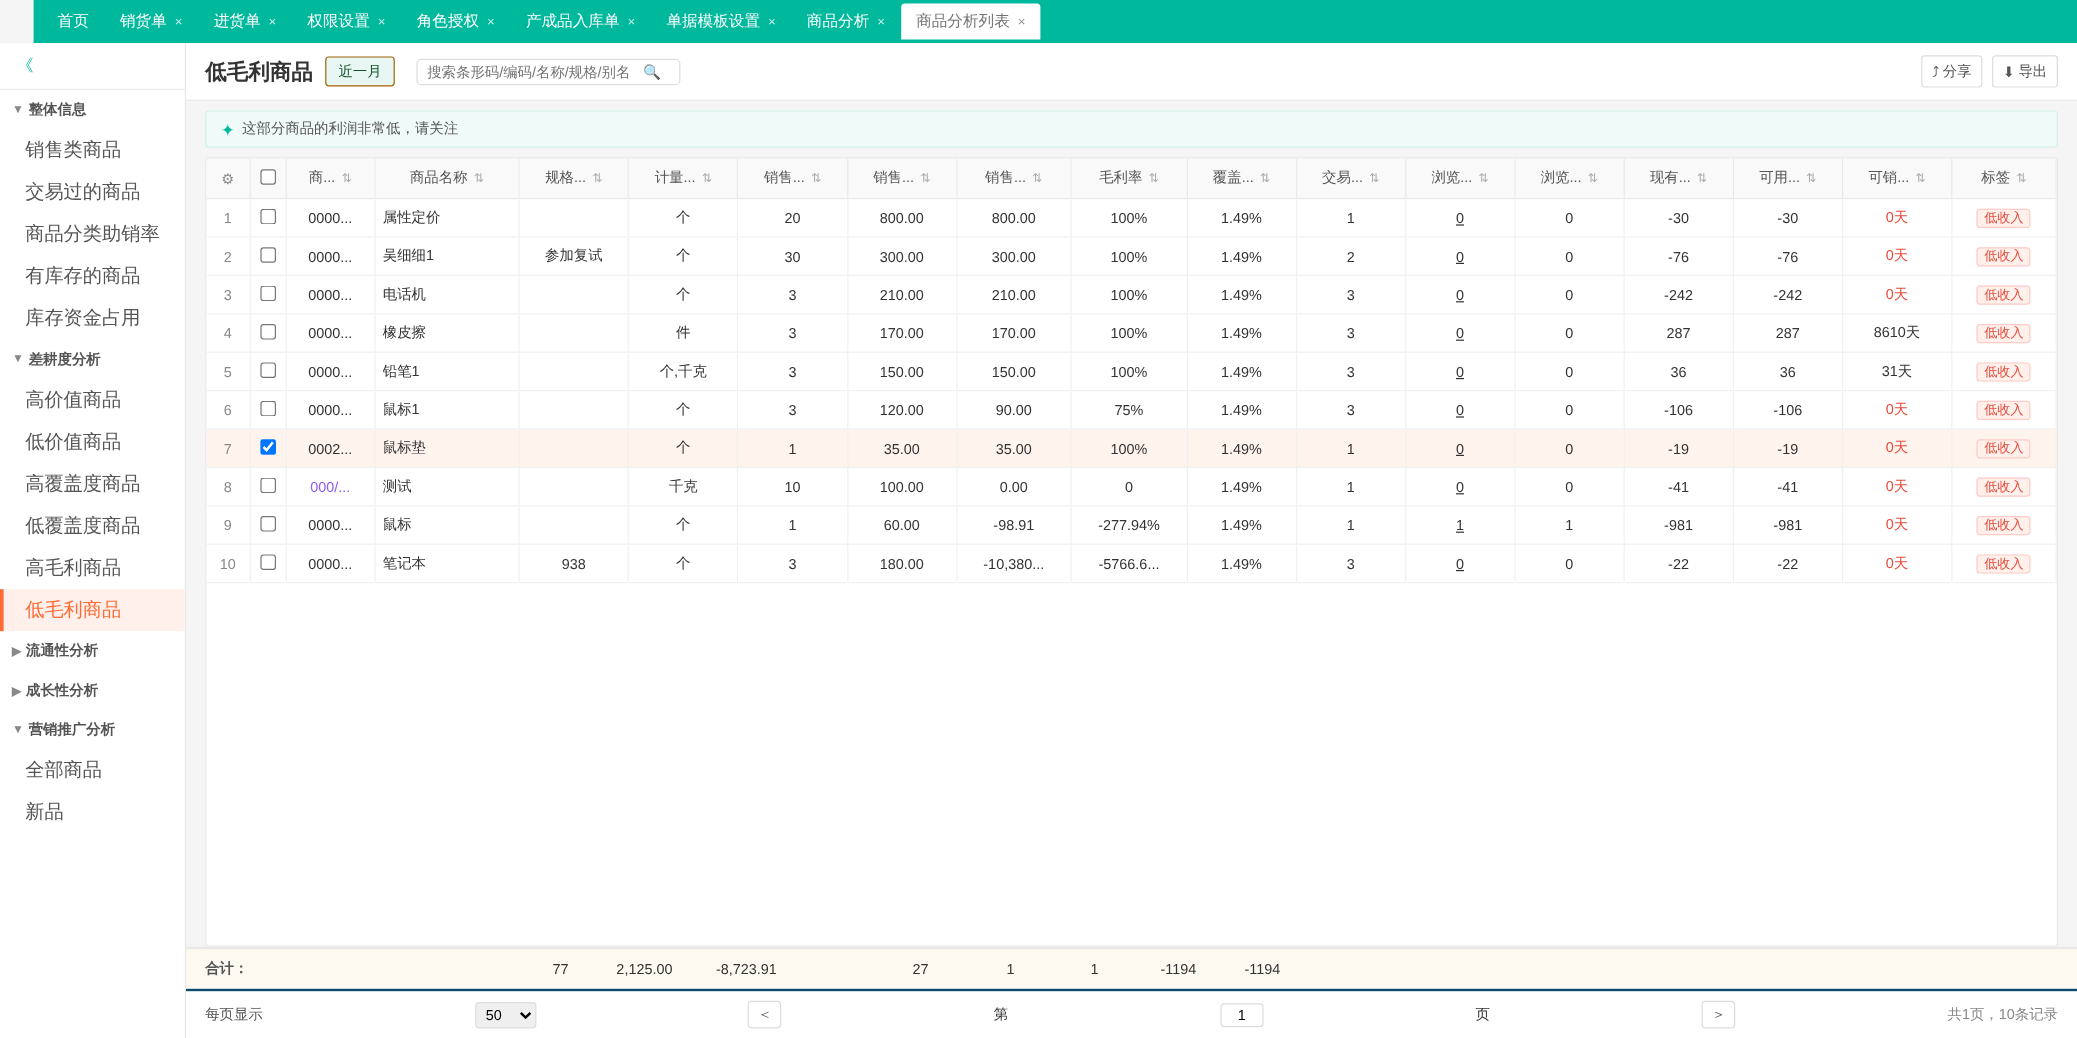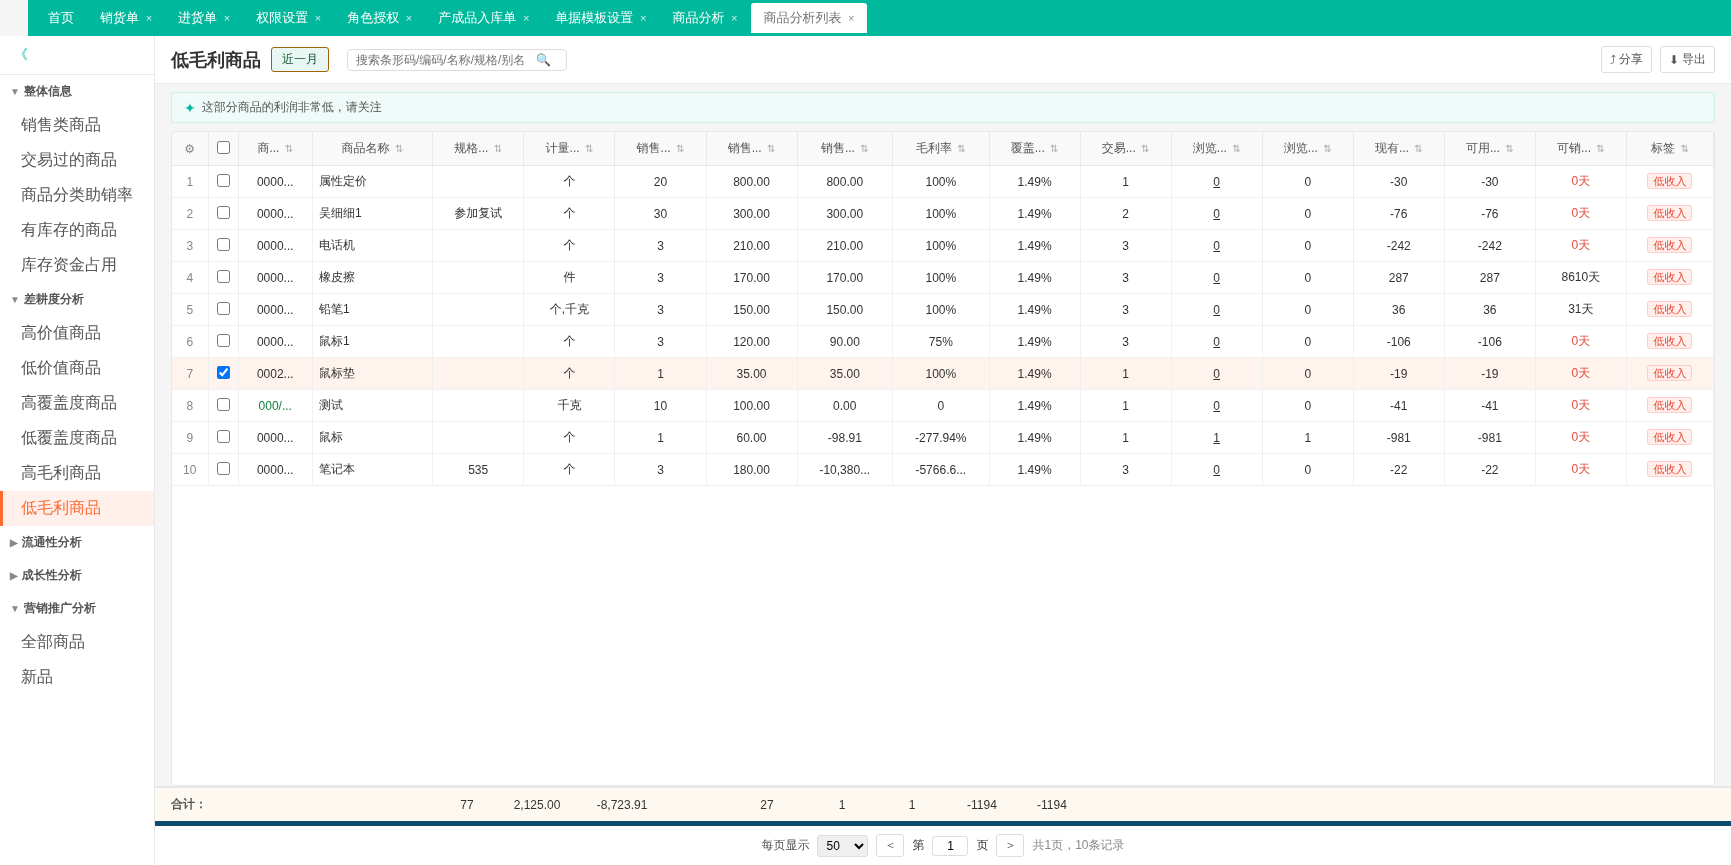--- a/index.html
+++ b/index.html
@@ -198,25 +198,25 @@
     .footer-cell {
       text-align: center;
       color: #333;
       padding: 0 6px;
       min-width: 60px;
     }
 
     
     .pagination-bar {
       background: #fff;
-      border-top: 5px solid #0c4a6e;
+      border-top: 2px solid #0c4a6e;
       padding: 8px 16px;
       display: flex;
       align-items: center;
-      justify-content: center;
+      justify-content: space-between;
       gap: 8px;
       font-size: 12px;
     }
     .page-size-label { color: #555; }
     .page-size-select {
       border: 1px solid #ddd;
       border-radius: 3px;
       padding: 2px 4px;
       font-size: 12px;
     }
@@ -548,21 +548,21 @@
     <td class="red-text">0天</td>
     <td>
       <span class="tag-low-income">低收入</span>
     </td>
   </tr>
             <tr>
     <td style="color: rgb(136, 136, 136);">8</td>
     <td>
       <input type="checkbox" style="">
     </td>
-    <td class="row-num" style="color:#15803d">000/...</td>
+    <td class="row-num" style="color:#8b5cf6">000/...</td>
     <td class="text-left">测试</td>
     <td></td>
     <td>千克</td>
     <td>10</td>
     <td>100.00</td>
     <td>0.00</td>
     <td>0</td>
     <td>1.49%</td>
     <td>1</td>
     <td>
@@ -602,21 +602,21 @@
       <span class="tag-low-income">低收入</span>
     </td>
   </tr>
             <tr>
     <td style="color: rgb(136, 136, 136);">10</td>
     <td>
       <input type="checkbox" style="">
     </td>
     <td class="row-num" style="color:#333">0000...</td>
     <td class="text-left">笔记本</td>
-    <td>535</td>
+    <td>938</td>
     <td>个</td>
     <td>3</td>
     <td>180.00</td>
     <td>-10,380...</td>
     <td>-5766.6...</td>
     <td>1.49%</td>
     <td>3</td>
     <td>
       <span class="link-underline">0</span>
     </td>

